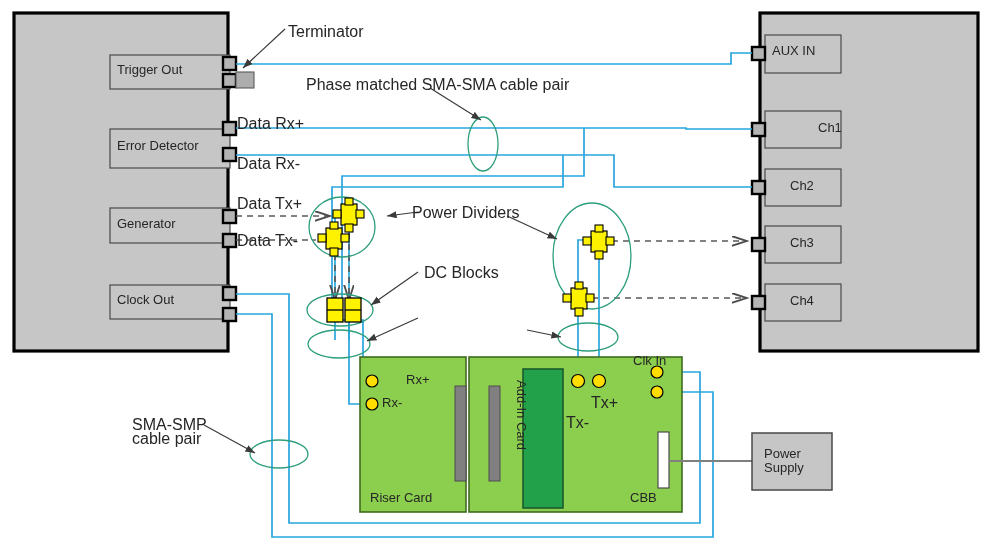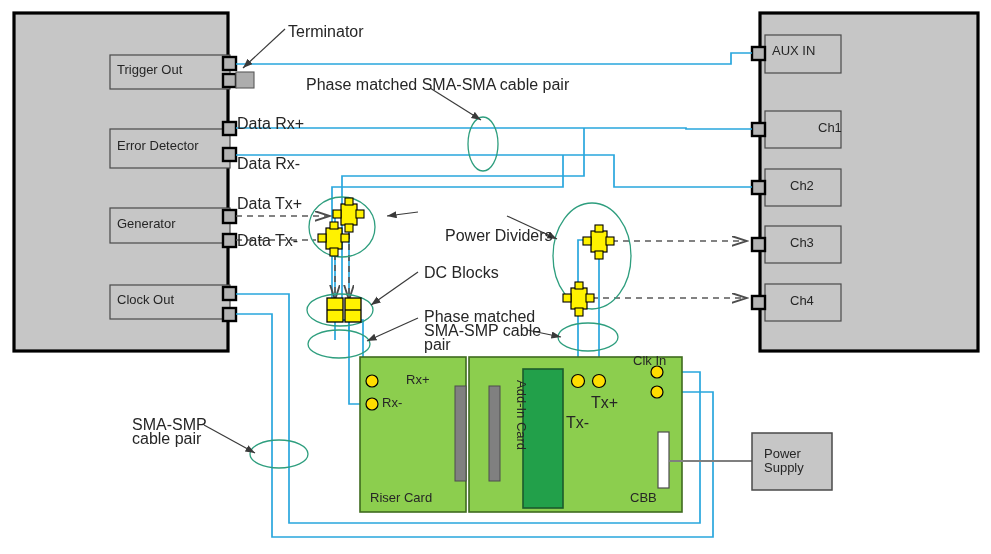--- a/index.html
+++ b/index.html
@@ -194,25 +194,22 @@
   <div class="lbl b" style="left:790px;top:236px;">Ch3</div>
   <div class="lbl b" style="left:790px;top:294px;">Ch4</div>
 
   <div class="lbl" style="left:237px;top:117px;">Data Rx+</div>
   <div class="lbl" style="left:237px;top:157px;">Data Rx-</div>
   <div class="lbl" style="left:237px;top:197px;">Data Tx+</div>
   <div class="lbl" style="left:237px;top:234px;">Data Tx-</div>
 
   <div class="lbl" style="left:288px;top:25px;">Terminator</div>
   <div class="lbl" style="left:306px;top:78px;">Phase matched SMA-SMA cable pair</div>
-  <div class="lbl" style="left:445px;top:206px;margin-top:23px;">Power Dividers</div>
+  <div class="lbl" style="left:412px;top:206px;">Power Dividers</div>
   <div class="lbl" style="left:424px;top:266px;">DC Blocks</div>
-  <div class="lbl" style="left:424px;top:310px;">Phase matched
-SMA-SMP cable
-pair</div>
   <div class="lbl" style="left:132px;top:418px;">SMA-SMP
 cable pair</div>
 
   <div class="lbl b" style="left:382px;top:373px;margin-left:24px;">Rx+</div>
   <div class="lbl b" style="left:382px;top:396px;">Rx-</div>
   <div class="lbl b" style="left:370px;top:491px;">Riser Card</div>
 
   <div class="lbl" style="left:566px;top:416px;">Tx-</div>
   <div class="lbl" style="left:591px;top:396px;">Tx+</div>
   <div class="lbl b" style="left:633px;top:354px;">Clk In</div>

